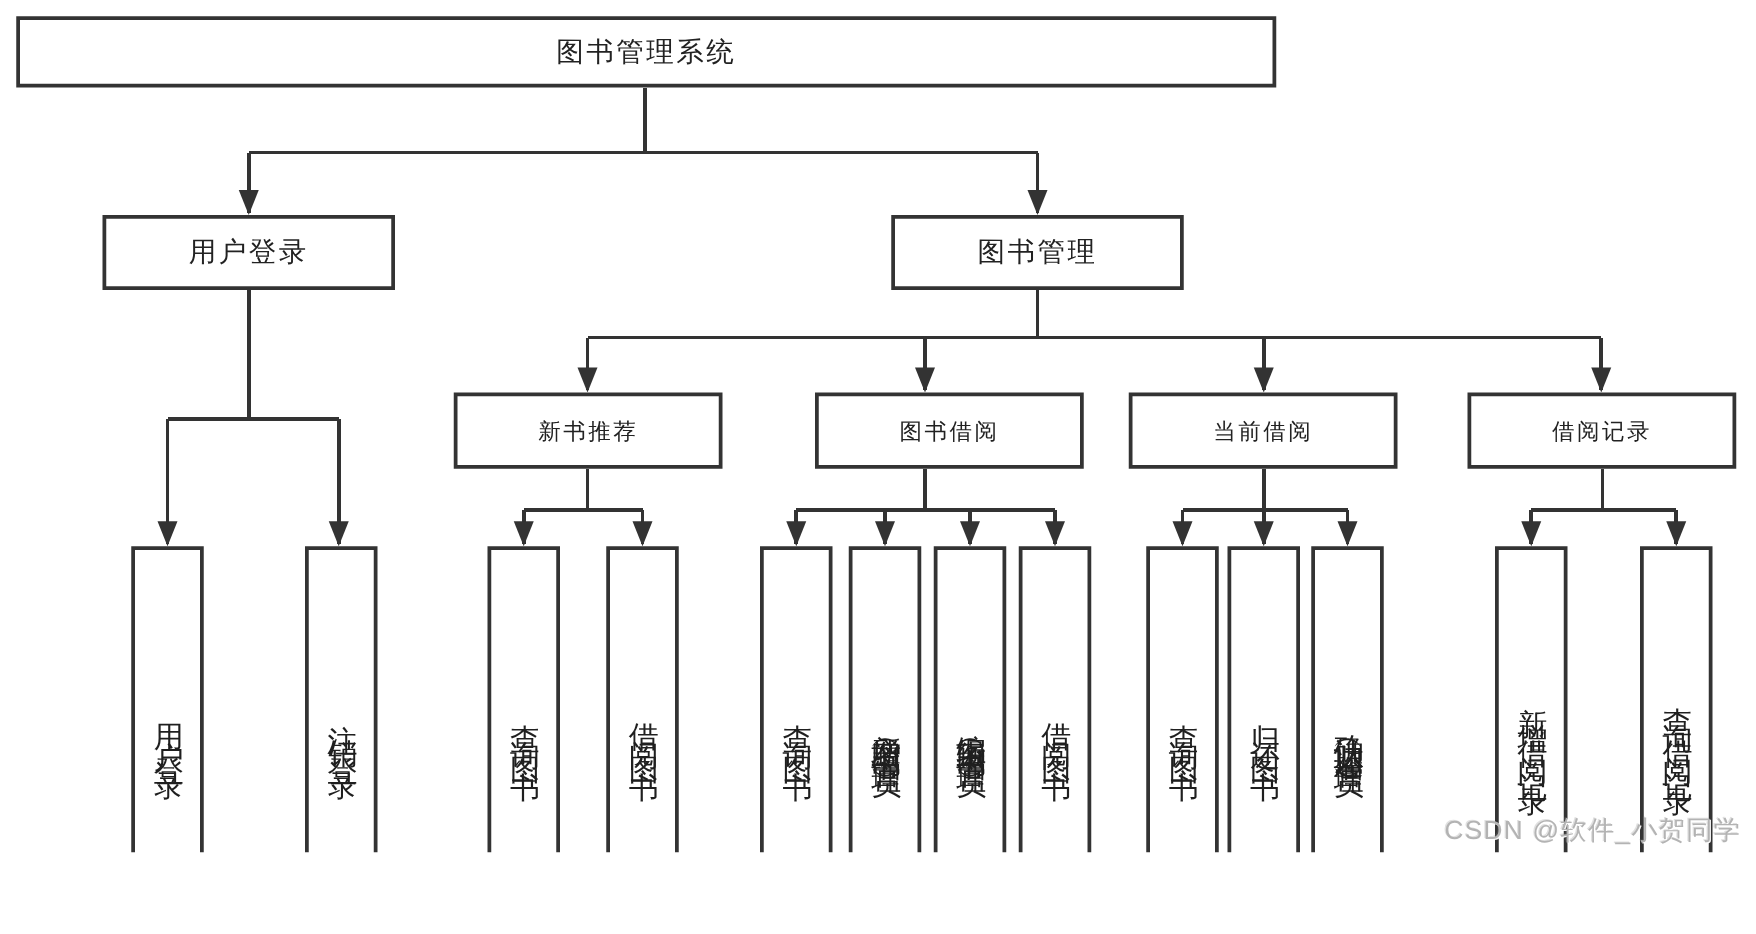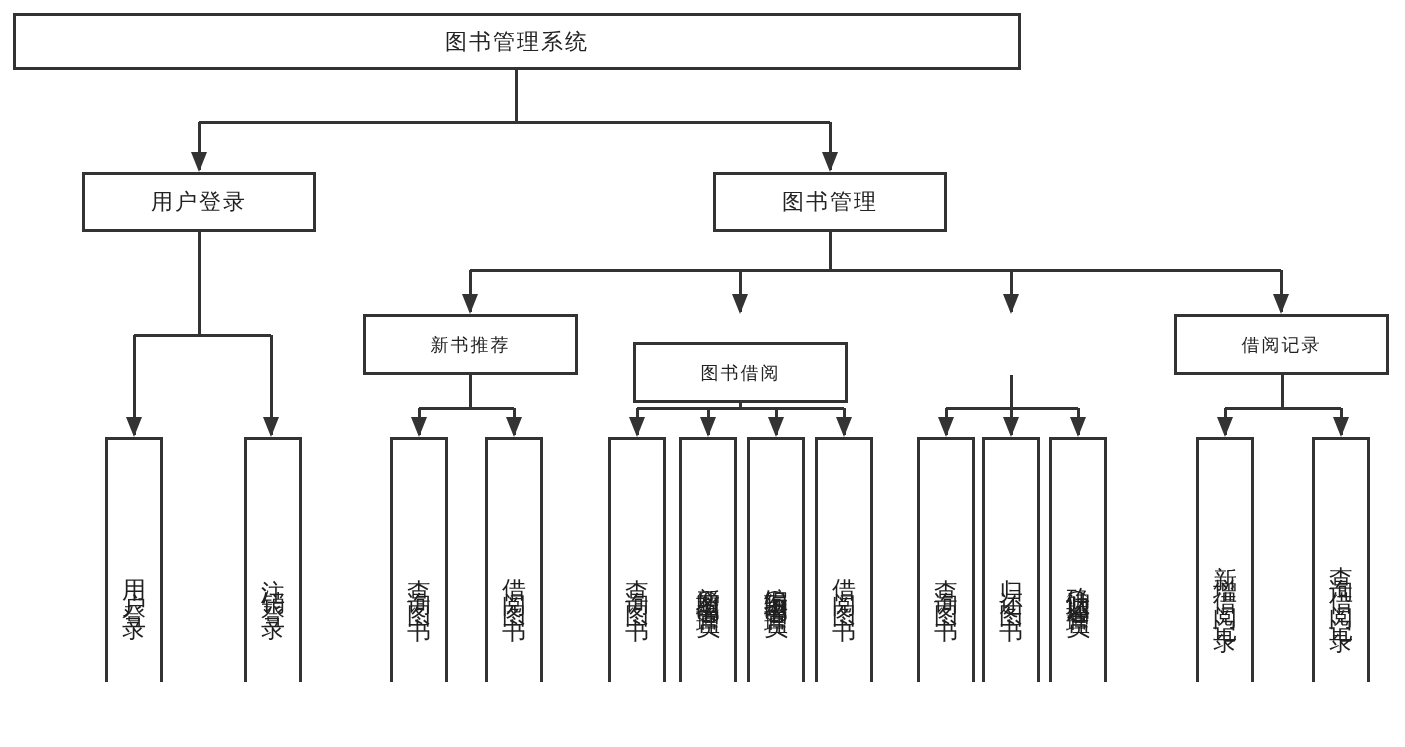--- a/index.html
+++ b/index.html
@@ -38,21 +38,21 @@
     font-size: 22px;
     letter-spacing: 2px;
     white-space: nowrap;
   }
   .root-box   { left: 13px;  top: 13px;  width: 1008px; height: 57px; }
   .l2-box     { width: 234px; height: 60px; }
   .l2-a       { left: 82px;  top: 172px; }
   .l2-b       { left: 713px; top: 172px; justify-content: center; }
   .l3-box     { width: 215px; height: 61px; top: 314px; font-size: 18px; }
   .l3-a       { left: 363px;  }
-  .l3-b       { left: 633px; margin-top: 28px;  }
+  .l3-b       { left: 652px;  }
   .l3-c       { left: 903px;  }
   .l3-d       { left: 1174px; }
   .vbox {
     width: 58px;
     height: 298px;
     top: 437px;
   }
   .vbox .vtext {
     writing-mode: vertical-rl;
     text-orientation: mixed;
@@ -143,20 +143,23 @@
   <div class="node hbox l2-box l2-b">
     <span>图书管理</span>
   </div>
 
   <div class="node hbox l3-box l3-a">
     <span>新书推荐</span>
   </div>
   <div class="node hbox l3-box l3-b">
     <span>图书借阅</span>
   </div>
+  <div class="node hbox l3-box l3-c">
+    <span>当前借阅</span>
+  </div>
   <div class="node hbox l3-box l3-d">
     <span>借阅记录</span>
   </div>
 
   <div class="node vbox v-1">
     <span class="vtext">用户登录</span>
   </div>
   <div class="node vbox v-2">
     <span class="vtext">注销登录</span>
   </div>
@@ -191,14 +194,15 @@
     <span class="vtext">确认归还（管理员）</span>
   </div>
 
   <div class="node vbox v-12">
     <span class="vtext">新增借阅记录</span>
   </div>
   <div class="node vbox v-13">
     <span class="vtext">查询借阅记录</span>
   </div>
 
+  <div class="watermark">CSDN @软件_小贺同学</div>
 
 </div>
 
 </body></html>

